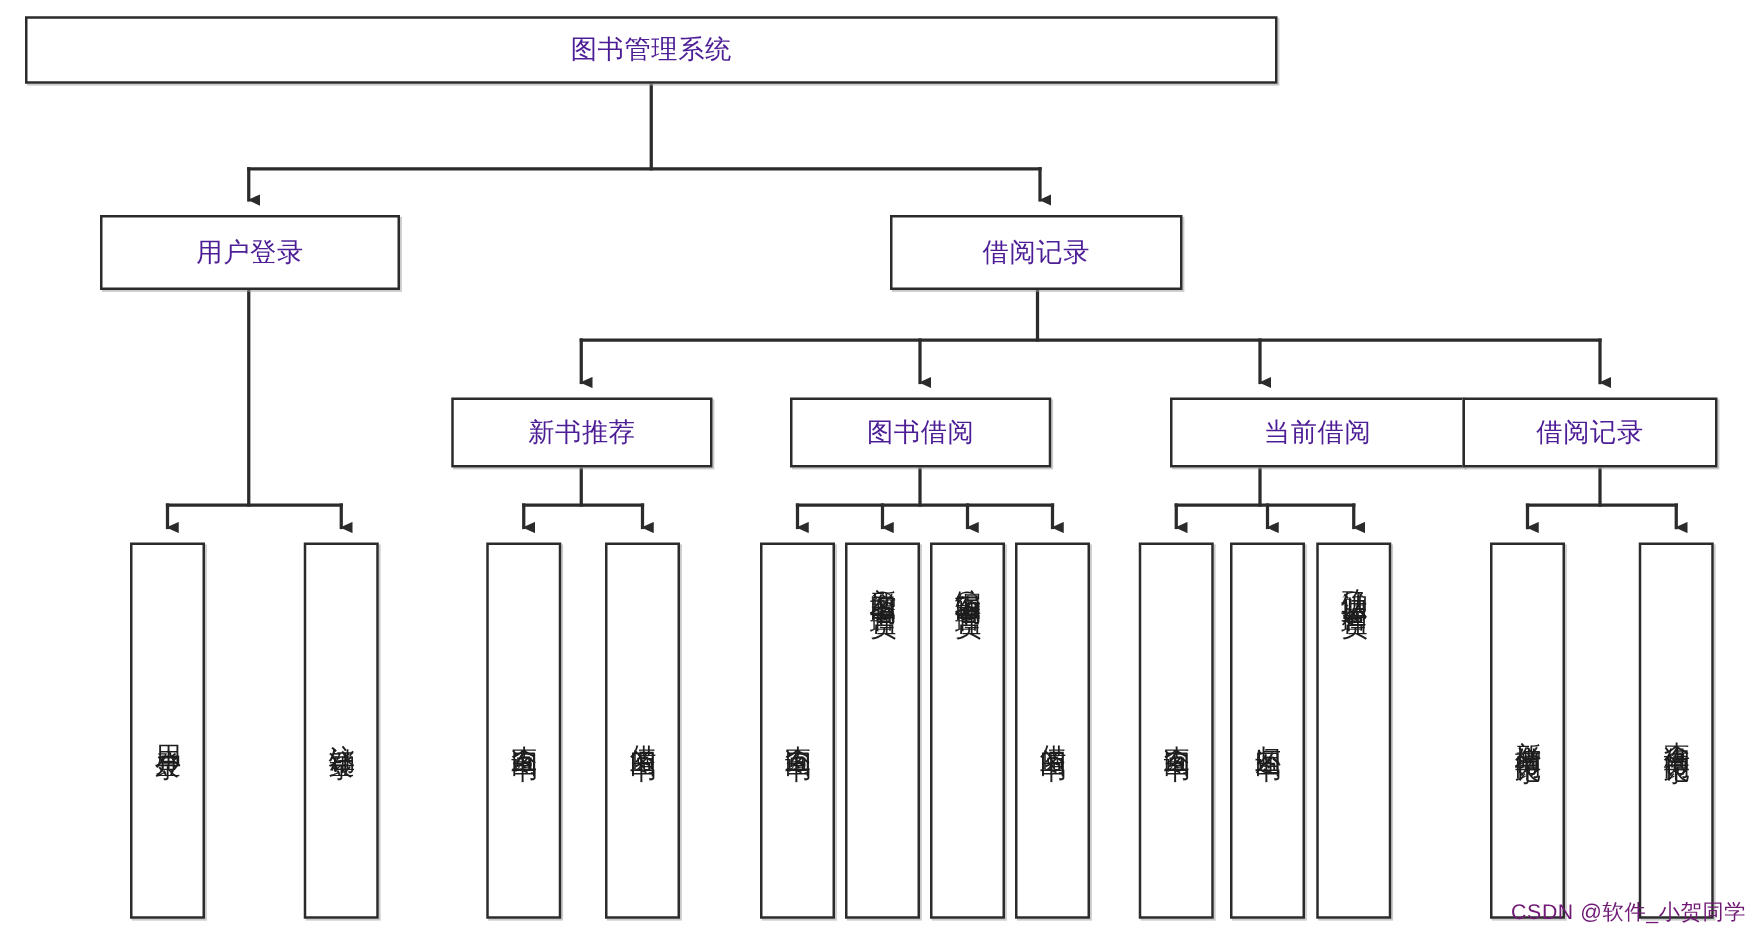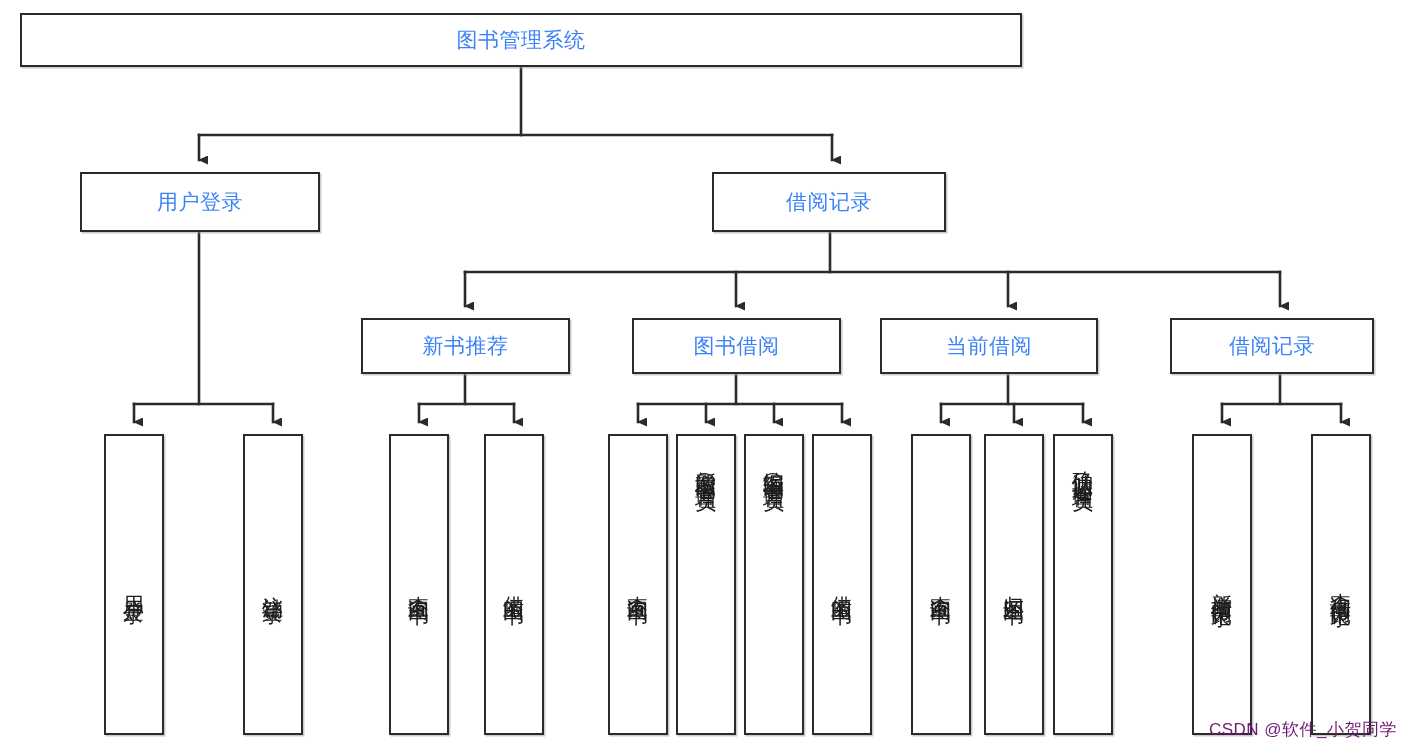--- a/index.html
+++ b/index.html
@@ -27,21 +27,21 @@
     background: #ffffff;
     border: 2px solid #2b2b2b;
     box-shadow: 1.5px 1.5px 0 rgba(160,160,160,0.55);
   }
   .node-label-h {
     position: absolute;
     left: 0; right: 0; top: 50%;
     transform: translateY(-50%);
     text-align: center;
     font-size: 21px;
-    color: #3b82f6;
+    color: #4c1d95;
     line-height: 1.1;
     letter-spacing: 0.5px;
     white-space: nowrap;
   }
   .node-label-v {
     position: absolute;
     left: 50%;
     top: 18px;
     transform: translateX(-50%);
     writing-mode: vertical-rl;
@@ -138,21 +138,21 @@
   <div class="node-box" style="left:712px; top:172px; width:234px; height:60px;">
     <div class="node-label-h">借阅记录</div>
   </div>
 
   <div class="node-box" style="left:632px; top:318px; width:209px; height:56px;">
     <div class="node-label-h">图书借阅</div>
   </div>
   <div class="node-box" style="left:361px; top:318px; width:209px; height:56px;">
     <div class="node-label-h">新书推荐</div>
   </div>
-  <div class="node-box" style="left:880px; top:318px; width:218px; height:56px;padding-left:32px;">
+  <div class="node-box" style="left:936px; top:318px; width:236px; height:56px;padding-left:32px;">
     <div class="node-label-h">当前借阅</div>
   </div>
   <div class="node-box" style="left:1170px; top:318px; width:204px; height:56px;">
     <div class="node-label-h">借阅记录</div>
   </div>
 
   <div class="node-box" style="left:104px; top:434px; width:60px; height:301px;">
     <div class="node-label-v mid">用户登录</div>
   </div>
   <div class="node-box" style="left:243px; top:434px; width:60px; height:301px;">

